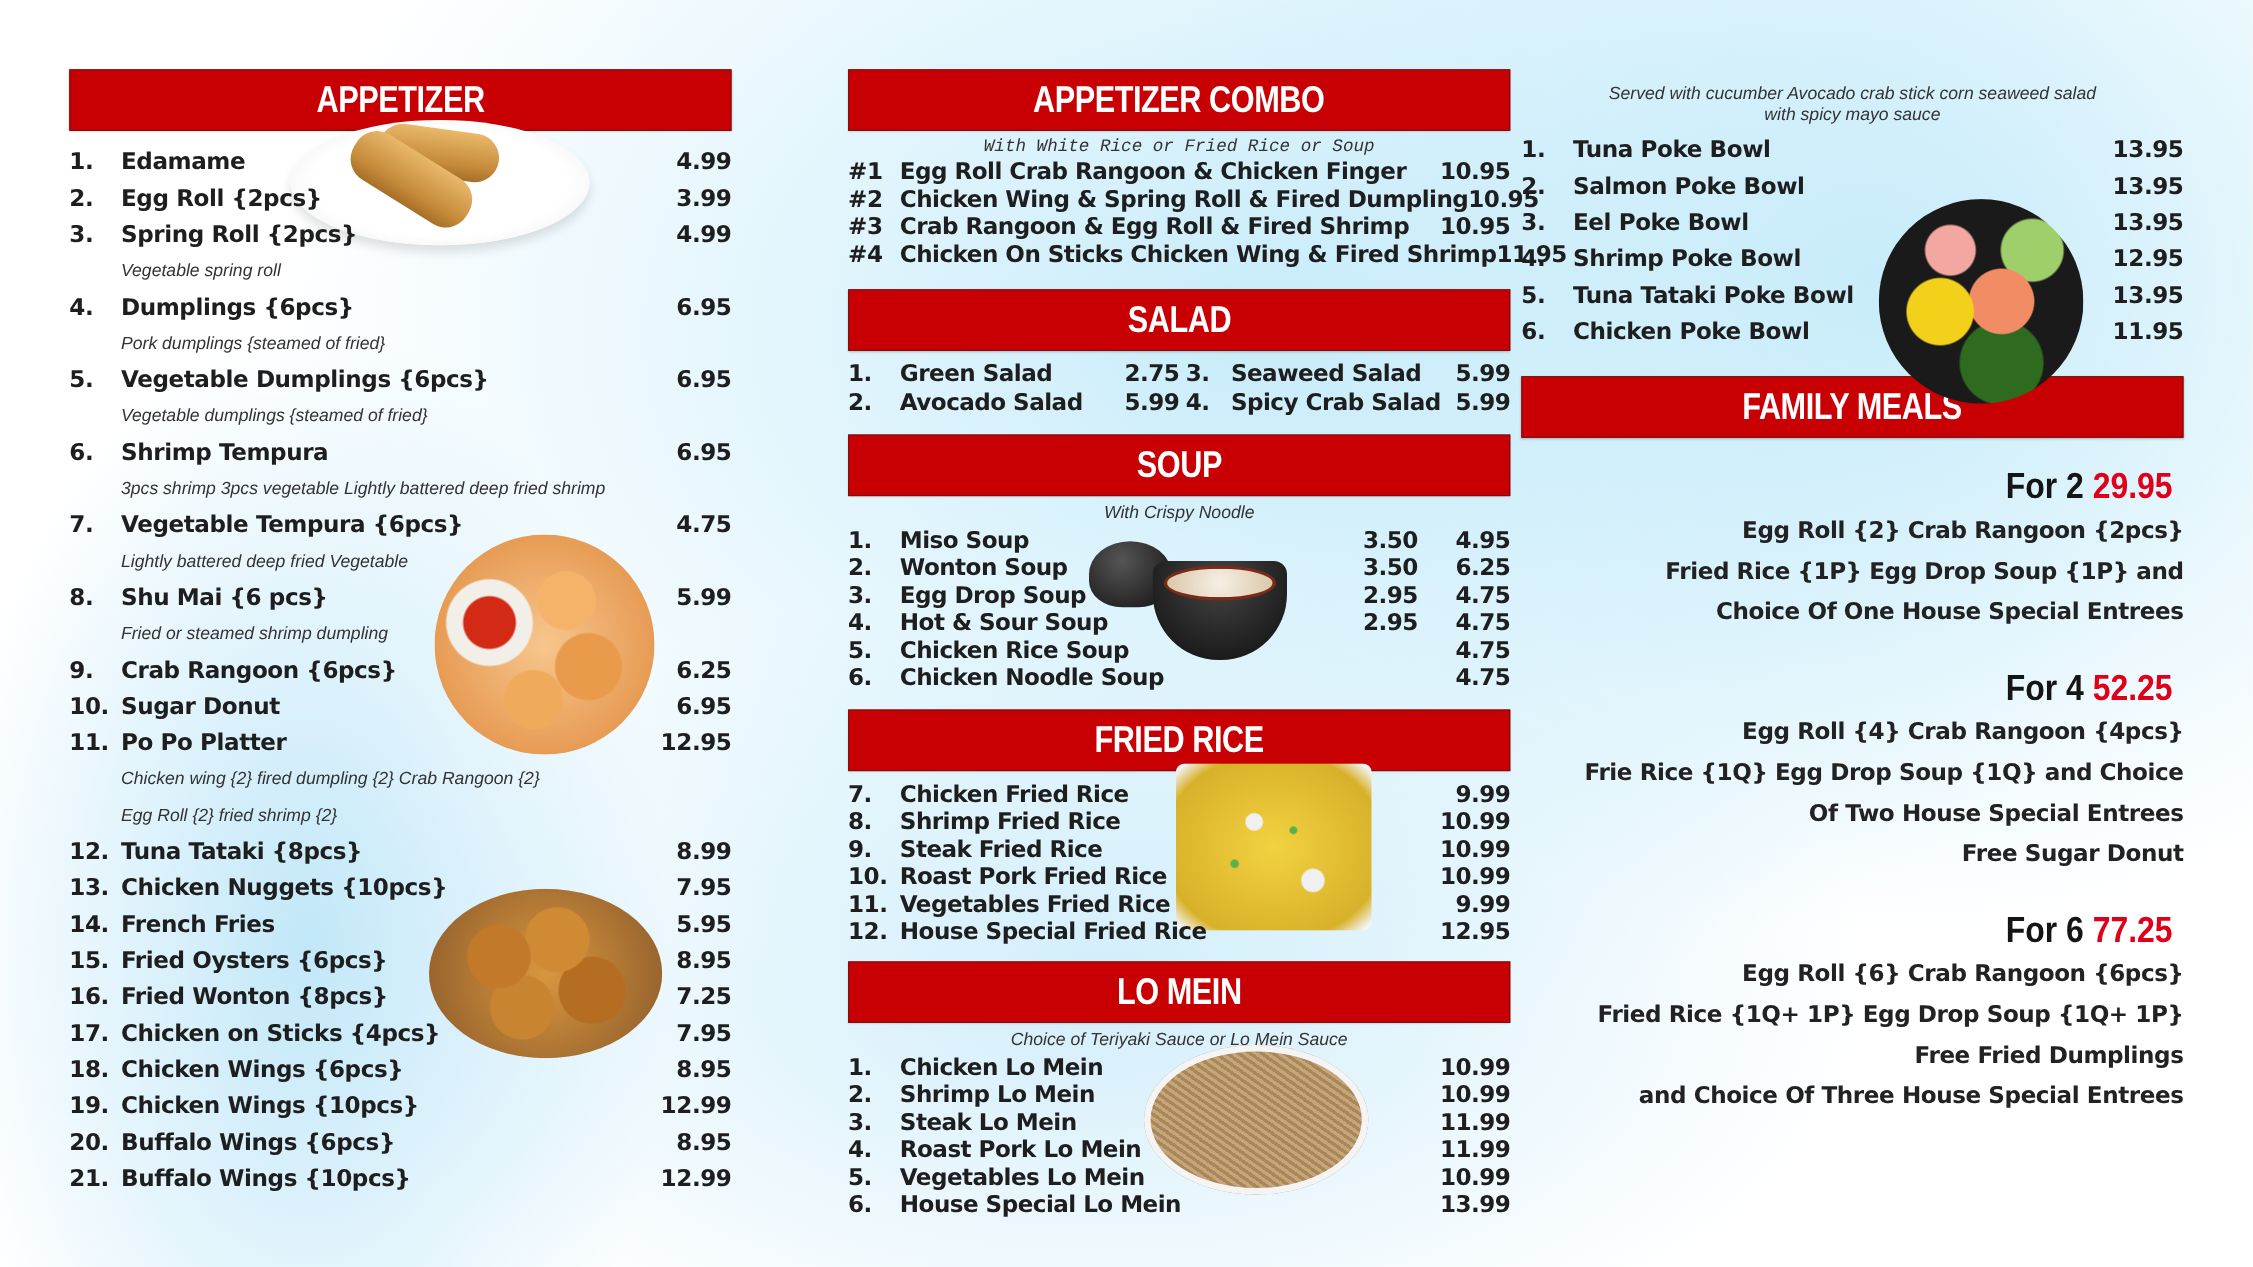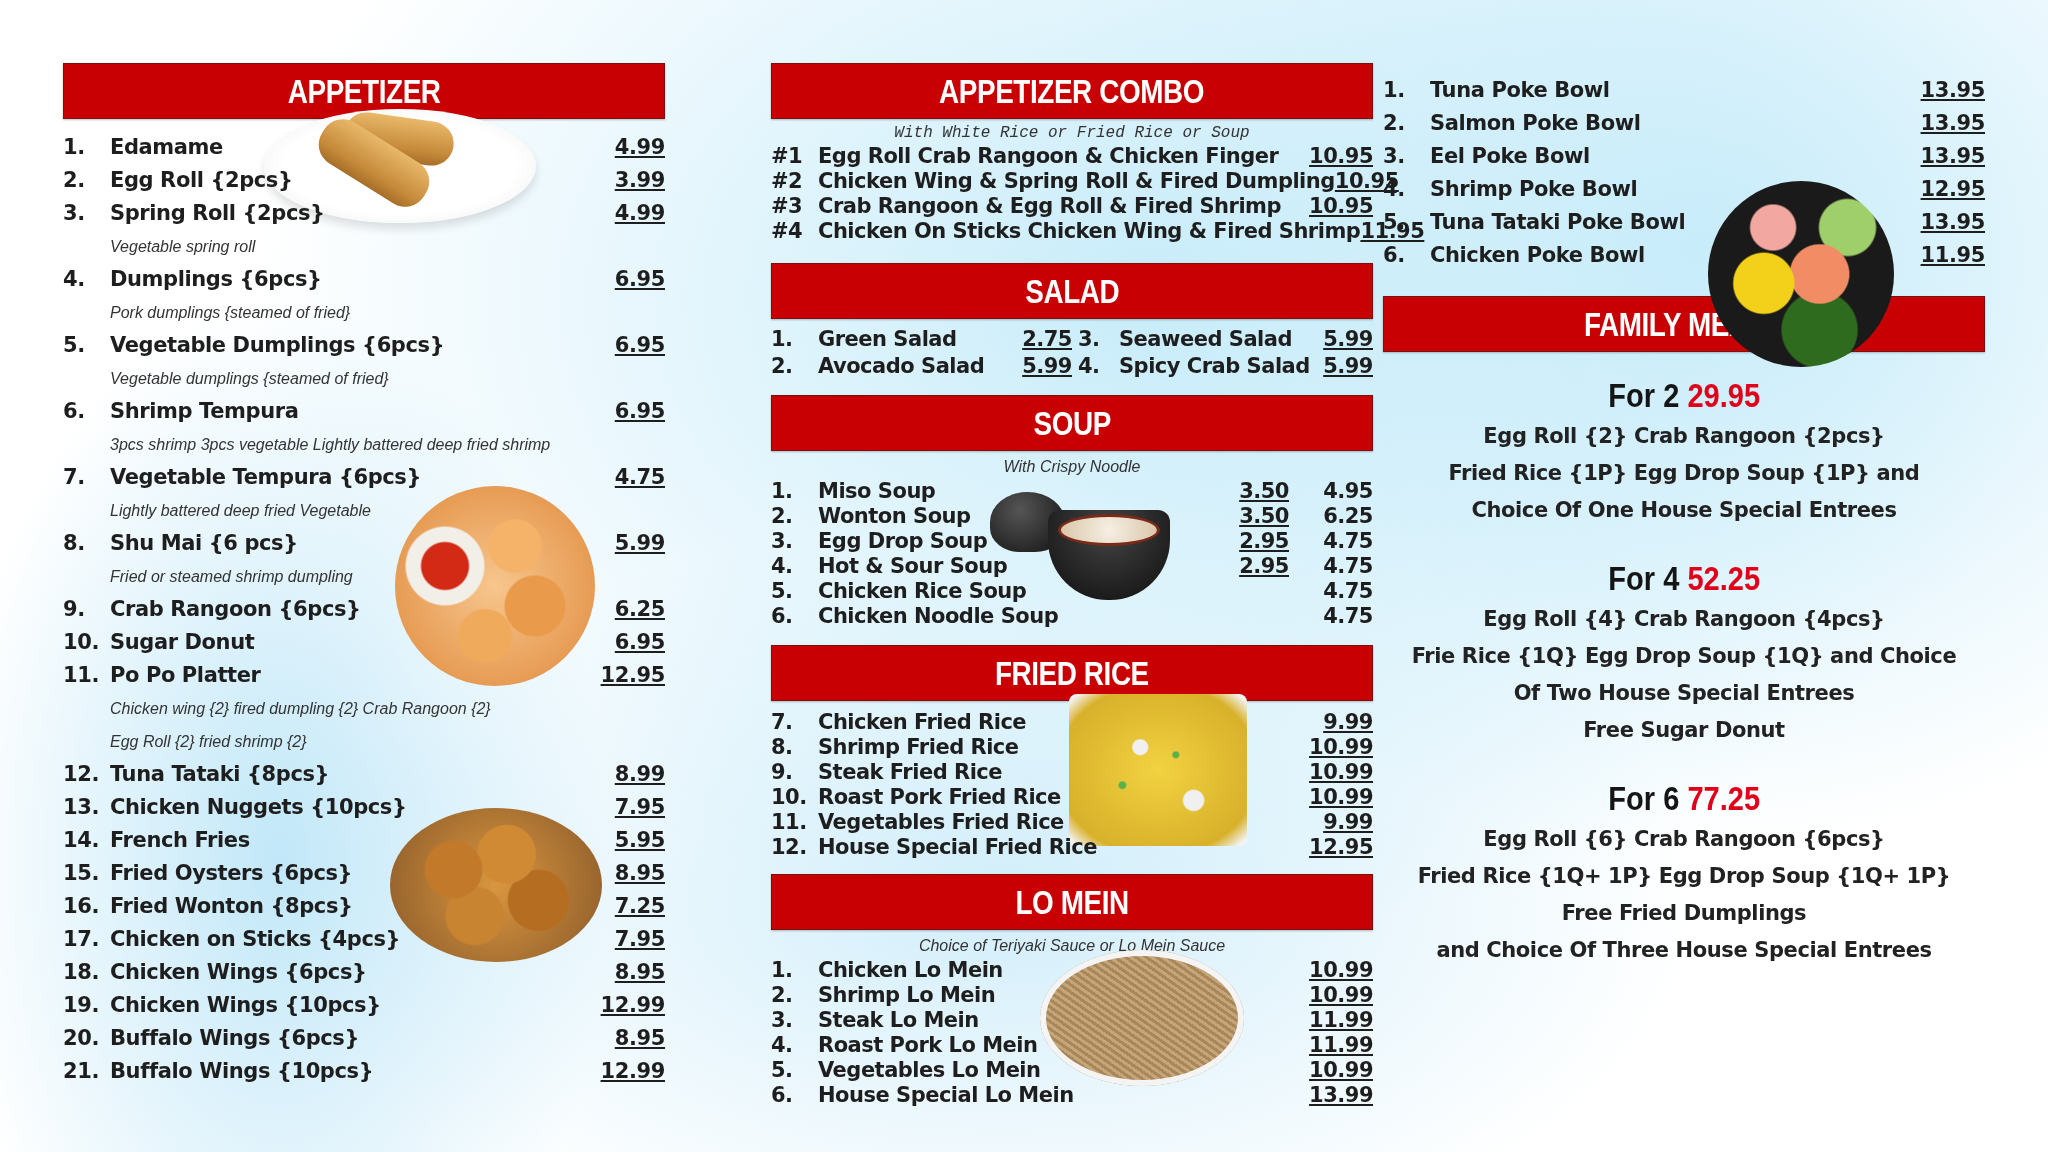--- a/index.html
+++ b/index.html
@@ -46,21 +46,21 @@
   .row {
     display: flex; align-items: baseline;
     font-family: "DejaVu Sans", sans-serif;
     font-weight: 700;
     color: #1e1e1e;
     position: relative;
     z-index: 2;
   }
   .num { width: 47px; flex: none; }
   .name { flex: 1; white-space: nowrap; }
-  .price { text-align: right; flex: none; text-decoration: underline; }
+  .price { text-align: right; flex: none; }
   .desc {
     font-family: "Liberation Sans", sans-serif;
     font-style: italic;
     font-size: 16px;
     color: #333;
     padding-left: 47px;
     position: relative; z-index: 2;
   }
   
   .app-list { margin-top: 12px; }
@@ -84,21 +84,21 @@
 
   .soup-list .price { width: 52px; }
   .soup-list .price2 { width: 84px; text-align: right; flex: none; }
   .rice-list .price, .mein-list .price { width: 80px; }
 
   
   .poke-list { margin-top: 6px; }
   .poke-list .row { font-size: 21px; height: 33px; line-height: 33px; letter-spacing: -0.4px; }
   .poke-list .price { width: 80px; }
 
-  .family { text-align: center; margin-top: 22px; }
+  .family { text-align: right; margin-top: 22px; }
   .family-block { margin-bottom: 28px; }
   .family-title {
     font-family: "Liberation Sans", sans-serif;
     font-weight: 700;
     font-size: 33px;
     color: #151515;
     transform: scaleX(0.88);
     display: inline-block;
     height: 44px; line-height: 44px;
   }
@@ -492,20 +492,24 @@
 
 <div class="food soup-bowl">
     <div class="lid"></div>
     <div class="bowl"></div>
     <div class="broth"></div>
   </div>
 <div class="food rice-img"></div>
 <div class="food noodle-img"></div>
 
 <div class="col col-right">
+  <div class="subtitle" style="margin-top:8px;line-height:19px;">
+    <div>Served with cucumber Avocado crab stick corn seaweed salad</div>
+    <div>with spicy mayo sauce</div>
+  </div>
   <div class="poke-list">
     <div class="row">
         <span class="num">1.</span>
         <span class="name">Tuna Poke Bowl</span>
         <span class="price">13.95</span>
       </div>
     <div class="row">
         <span class="num">2.</span>
         <span class="name">Salmon Poke Bowl</span>
         <span class="price">13.95</span>

